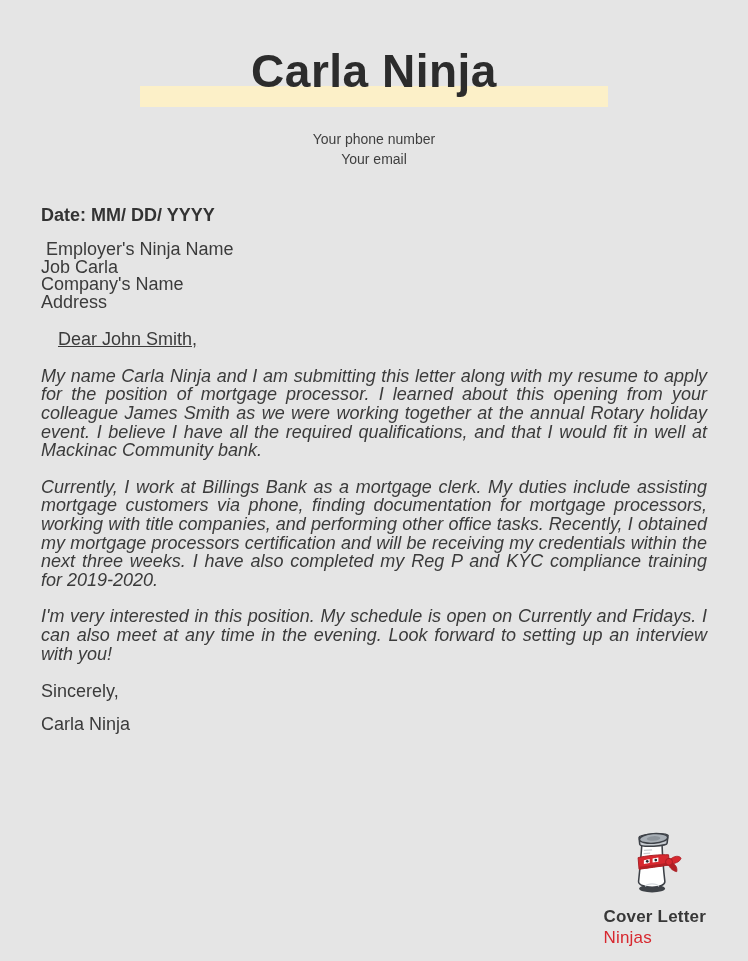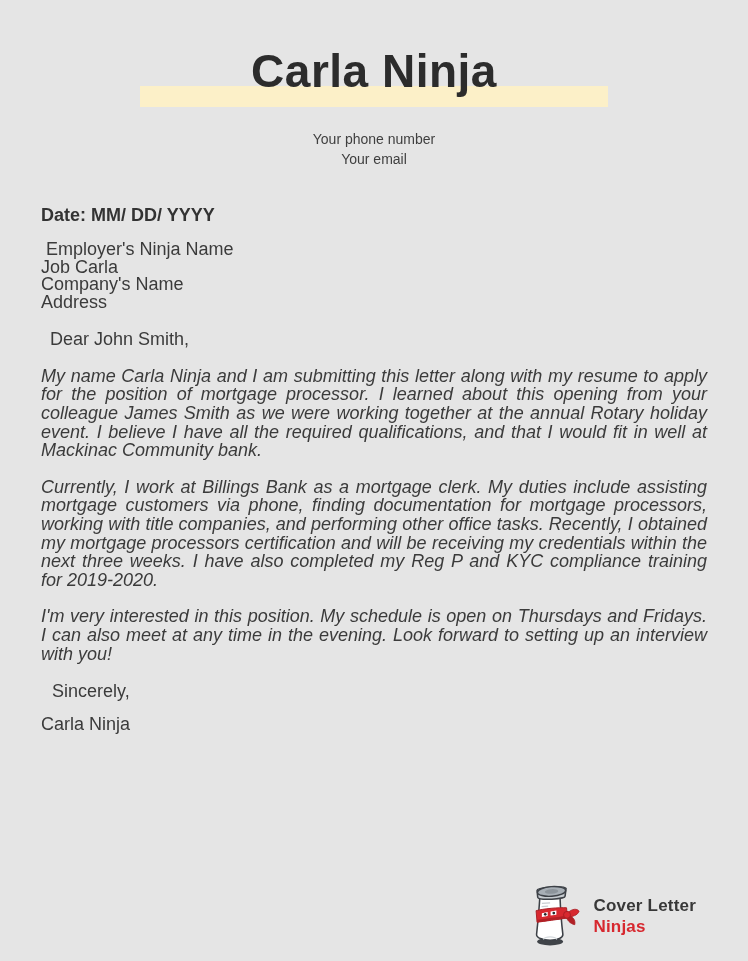--- a/index.html
+++ b/index.html
@@ -61,61 +61,63 @@
     color: #333333;
   }
   .recipient {
     margin-top: 17px;
     line-height: 17.6px;
   }
   .recipient div {
     white-space: pre-wrap;
   }
   .salutation {
-    margin: 19px 0 0 9px;
+    margin: 19px 0 0 17px;
     line-height: 18.5px;
+    text-decoration: underline;
   }
   .content p.body-par {
     margin: 18px 0 0 0;
     line-height: 18.6px;
     text-align: justify;
     font-style: italic;
   }
   .closing {
-    margin: 19px 0 0 11px;
+    margin: 19px 0 0 0;
     line-height: 18.5px;
   }
   .signature {
     margin: 14px 0 0 0;
     line-height: 18.5px;
   }
   
   .footer {
     position: absolute;
-    right: 52px;
+    right: 42px;
     bottom: 13px;
     display: flex;
     align-items: center;
     gap: 11px;
+    flex-direction: column;
   }
   .brand-text {
     display: flex;
     flex-direction: column;
     justify-content: center;
   }
   .brand-line1 {
     font-size: 17px;
     font-weight: bold;
     color: #383838;
     line-height: 21px;
     letter-spacing: 0.2px;
   }
   .brand-line2 {
     font-size: 17px;
-    font-weight: bold;
+    font-weight: normal;
     color: #d7282f;
     line-height: 21px;
     letter-spacing: 0.2px;
   }
 </style>
 </head>
 <body>
 
 <div class="page">
 
@@ -136,21 +138,21 @@
       <div> Employer's Ninja Name</div>
       <div>Job Carla</div>
       <div>Company's Name</div>
       <div>Address</div>
     </div>
 
     <p class="salutation">Dear John Smith,</p>
 
     <p class="body-par">My name Carla Ninja and I am submitting this letter along with my resume to apply for the position of mortgage processor. I learned about this opening from your colleague James Smith as we were working together at the annual Rotary holiday event. I believe I have all the required qualifications, and that I would fit in well at Mackinac Community bank.</p>
     <p class="body-par">Currently, I work at Billings Bank as a mortgage clerk. My duties include assisting mortgage customers via phone, finding documentation for mortgage processors, working with title companies, and performing other office tasks. Recently, I obtained my mortgage processors certification and will be receiving my credentials within the next three weeks. I have also completed my Reg P and KYC compliance training for 2019-2020.</p>
-    <p class="body-par">I'm very interested in this position. My schedule is open on Thursdays and Fridays. I can also meet at any time in the evening. Look forward to setting up an interview with you!</p>
+    <p class="body-par">I'm very interested in this position. My schedule is open on Currently and Fridays. I can also meet at any time in the evening. Look forward to setting up an interview with you!</p>
 
     <p class="closing">Sincerely,</p>
     <p class="signature">Carla Ninja</p>
   </div>
 
   <div class="footer">
     <svg width="58" height="64" viewBox="0 0 60 66" aria-hidden="true">
 
       <ellipse cx="27" cy="59.5" rx="13.5" ry="4" fill="#3f4348"></ellipse>
 

